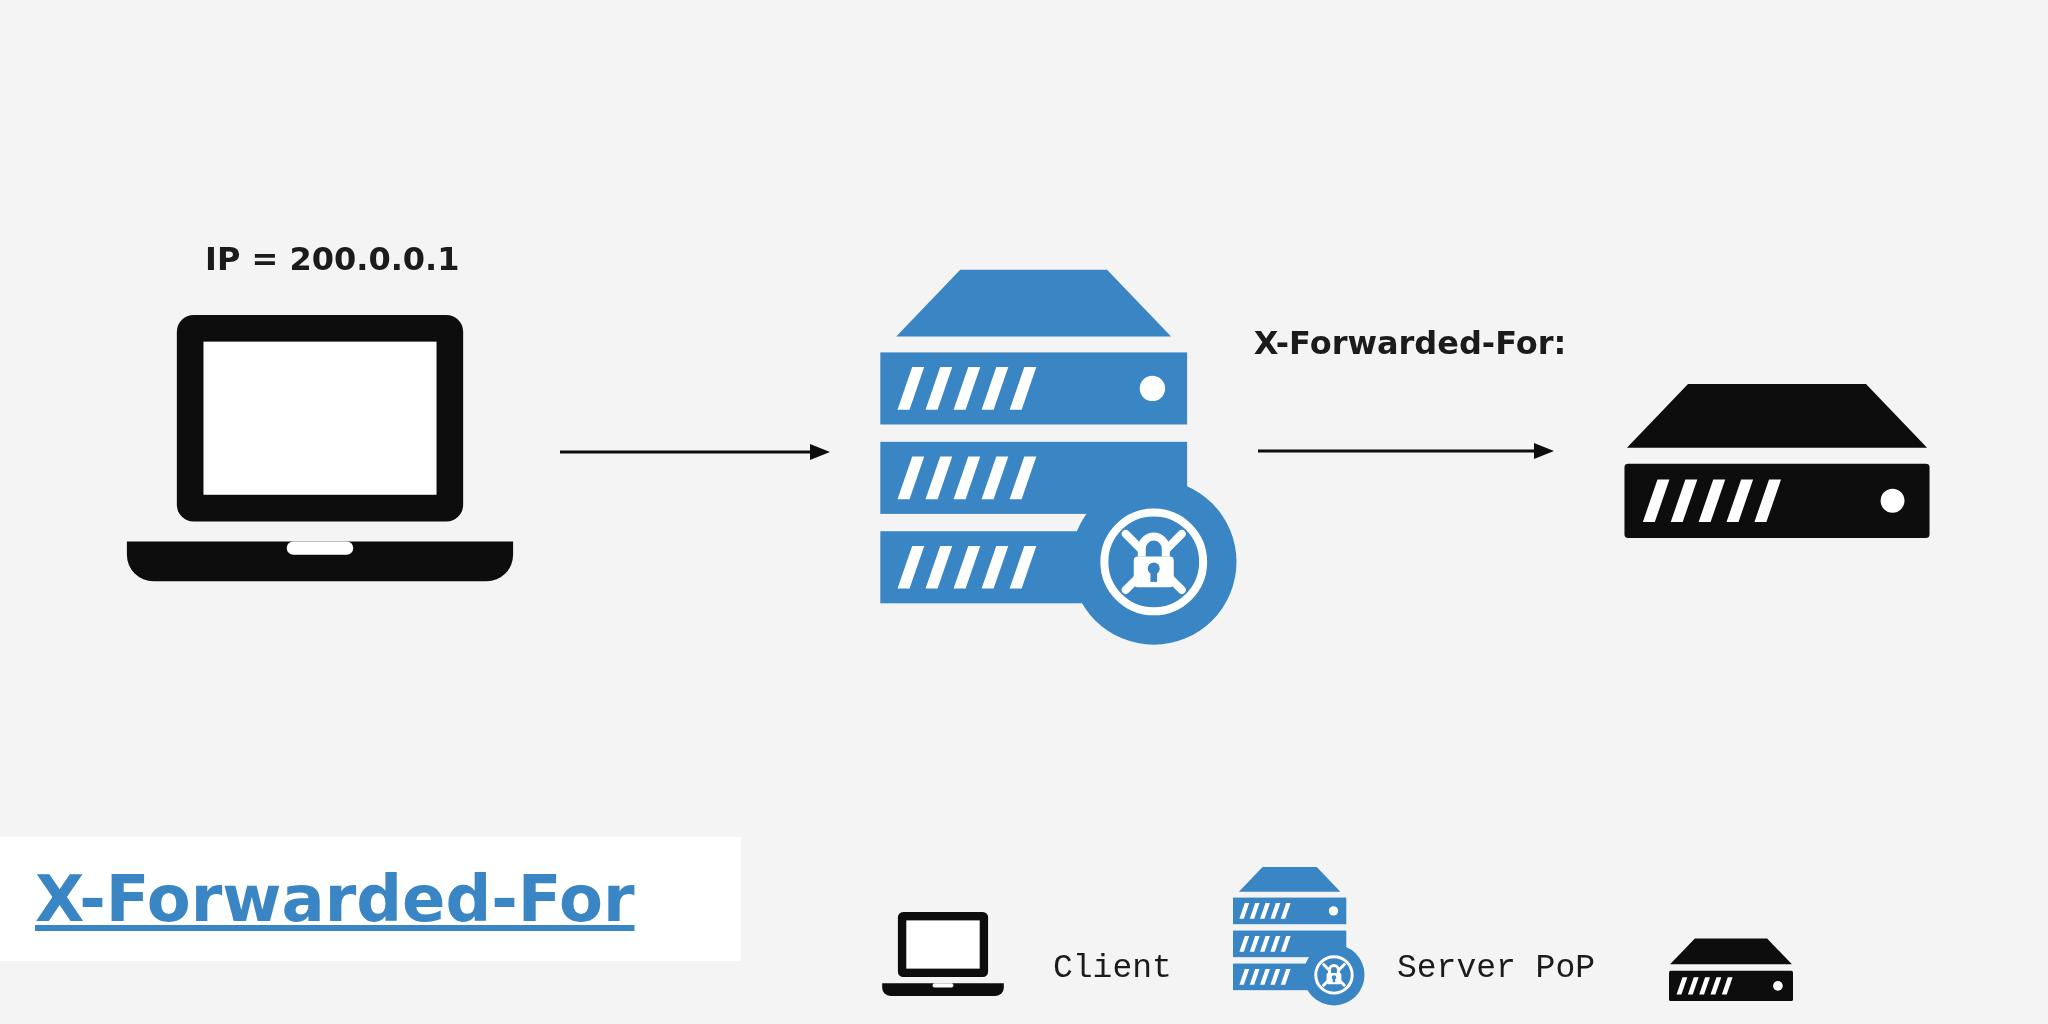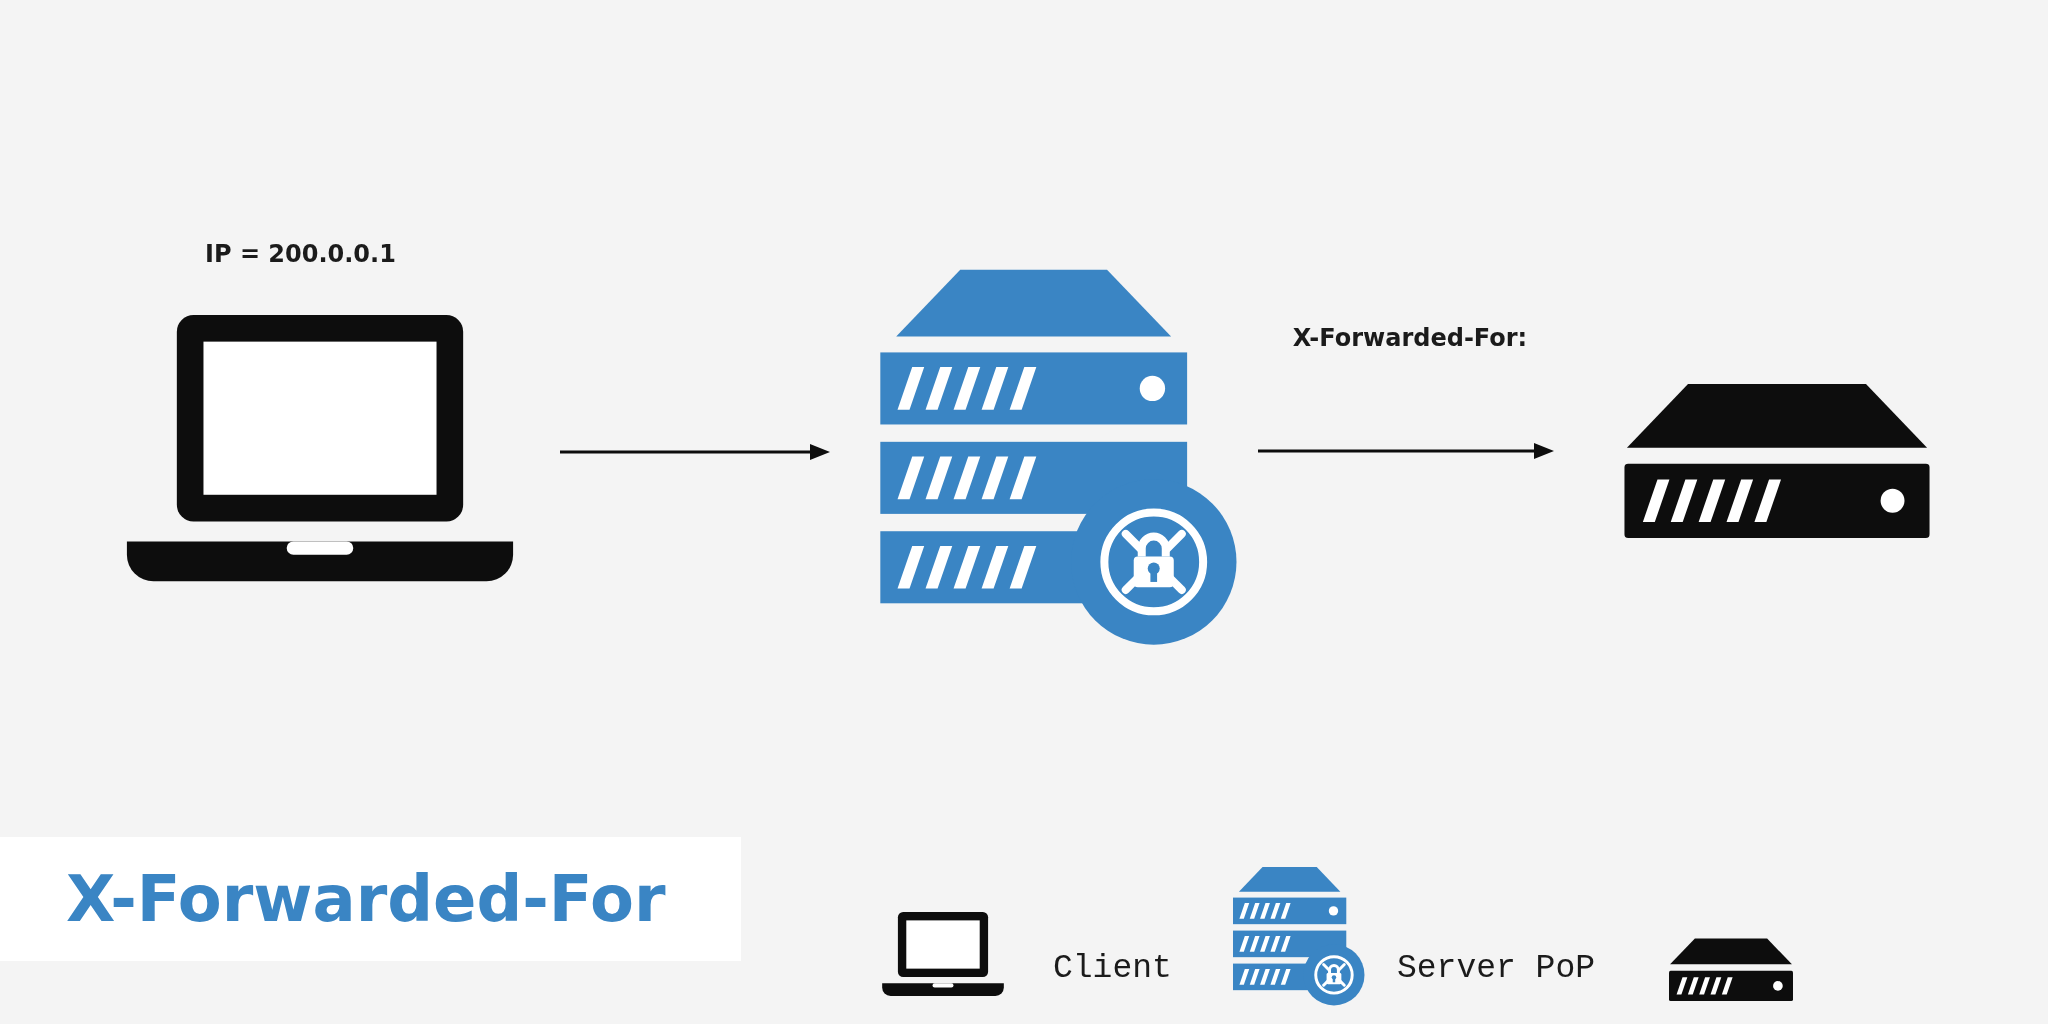--- a/index.html
+++ b/index.html
@@ -11,45 +11,46 @@
     position:relative;
     width:2048px;
     height:1024px;
     background:var(--background,#f4f4f4);
     overflow:hidden;
   }
   .abs{position:absolute;}
 
   .diagram-label{
     font-weight:700;
-    font-size:24px;
+    font-size:32px;
     color:var(--text-black,#1b1b1b);
     letter-spacing:0;
     line-height:1.35;
     white-space:nowrap;
   }
   .xff-label{
     text-align:center;
     white-space:normal;
   }
 
   .icon-black{color:var(--icon-black,#0d0d0d);}
   .icon-blue{color:var(--accent-blue,#3a85c4);}
 
   .title-panel{
     left:0;top:837px;width:741px;height:124px;
     background:var(--panel-white,#ffffff);
     display:flex;align-items:center;
   }
   .title-text{
-    margin-left:66px;
+    margin-left:35px;
     font-size:64px;
     font-weight:700;
     color:var(--accent-blue,#3a85c4);
     white-space:nowrap;
+    text-decoration:underline;
   }
 
   .legend-label{
     font-size:33px;
     font-weight:400;
     color:var(--text-black,#1b1b1b);
     line-height:46px;
     white-space:nowrap;
     font-family:Liberation Mono, monospace;
   }

